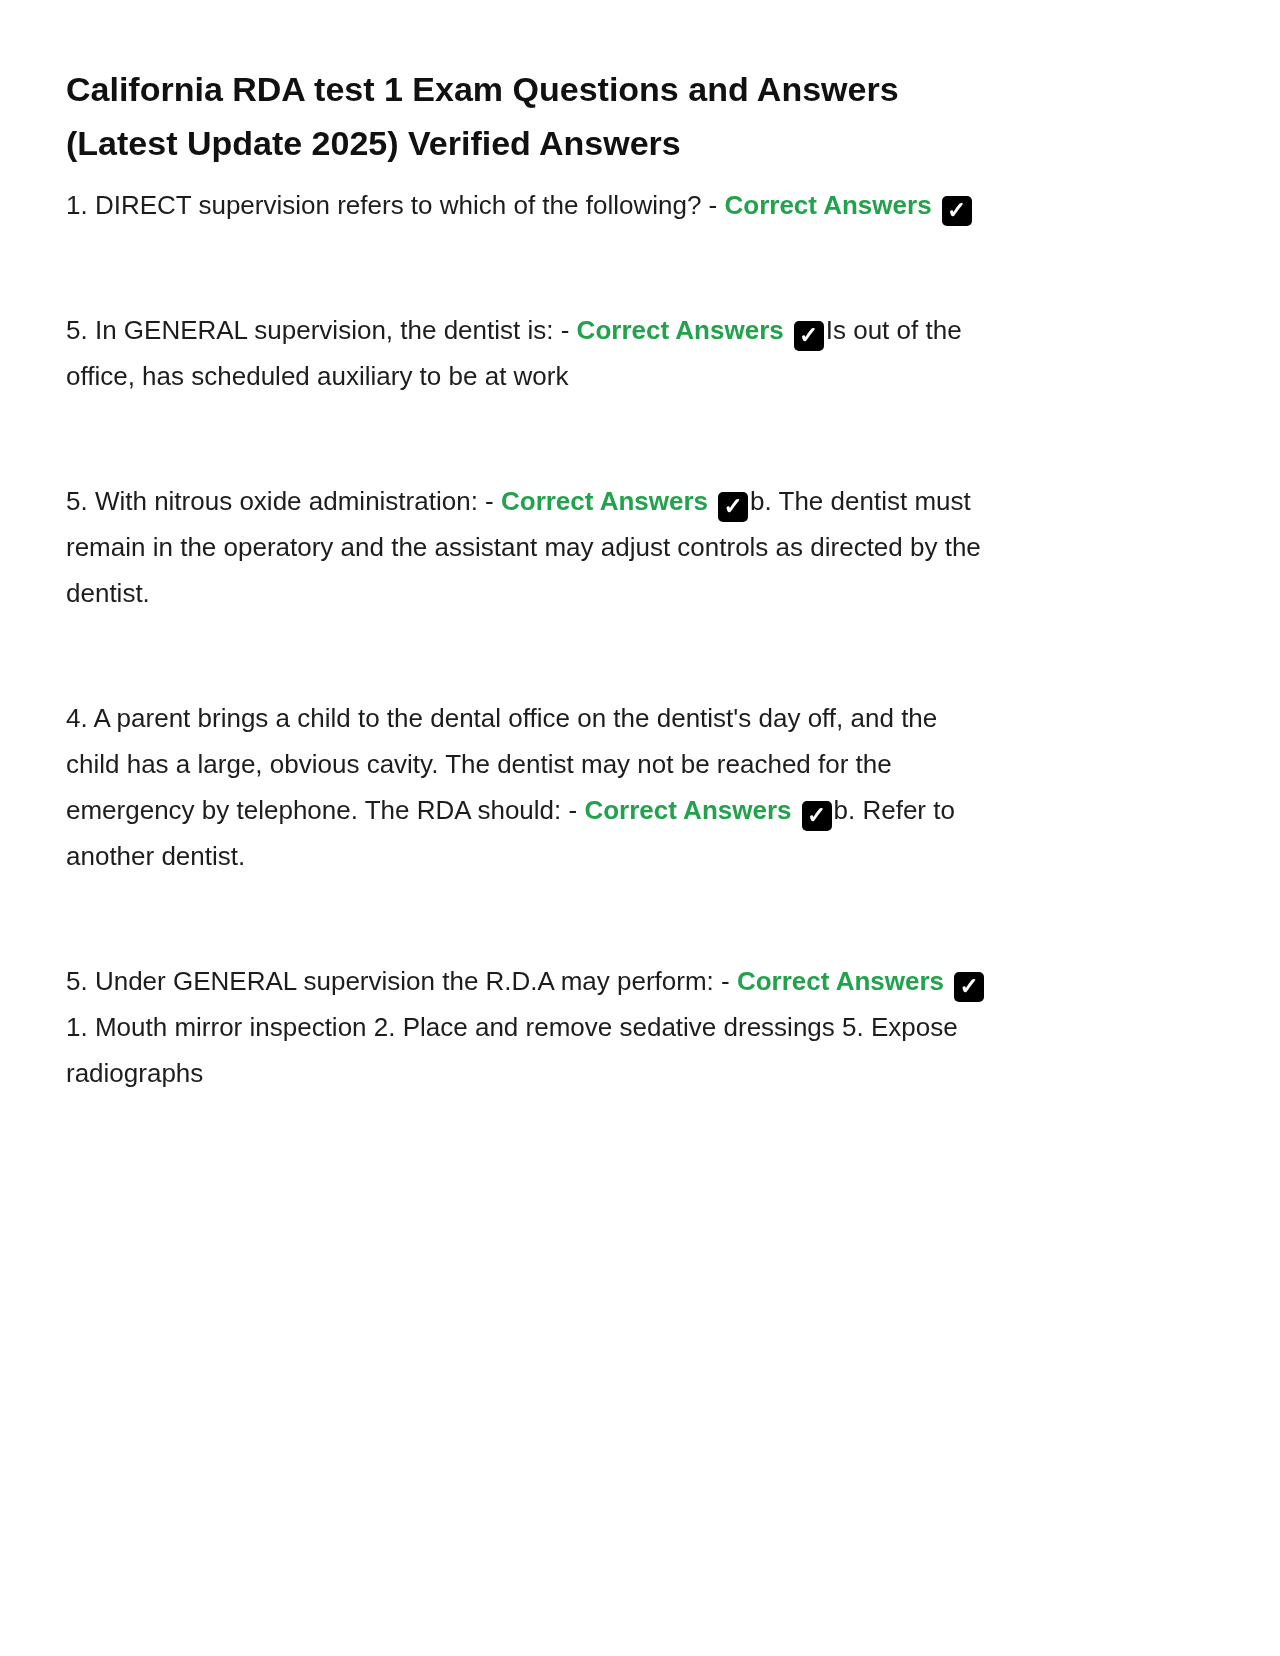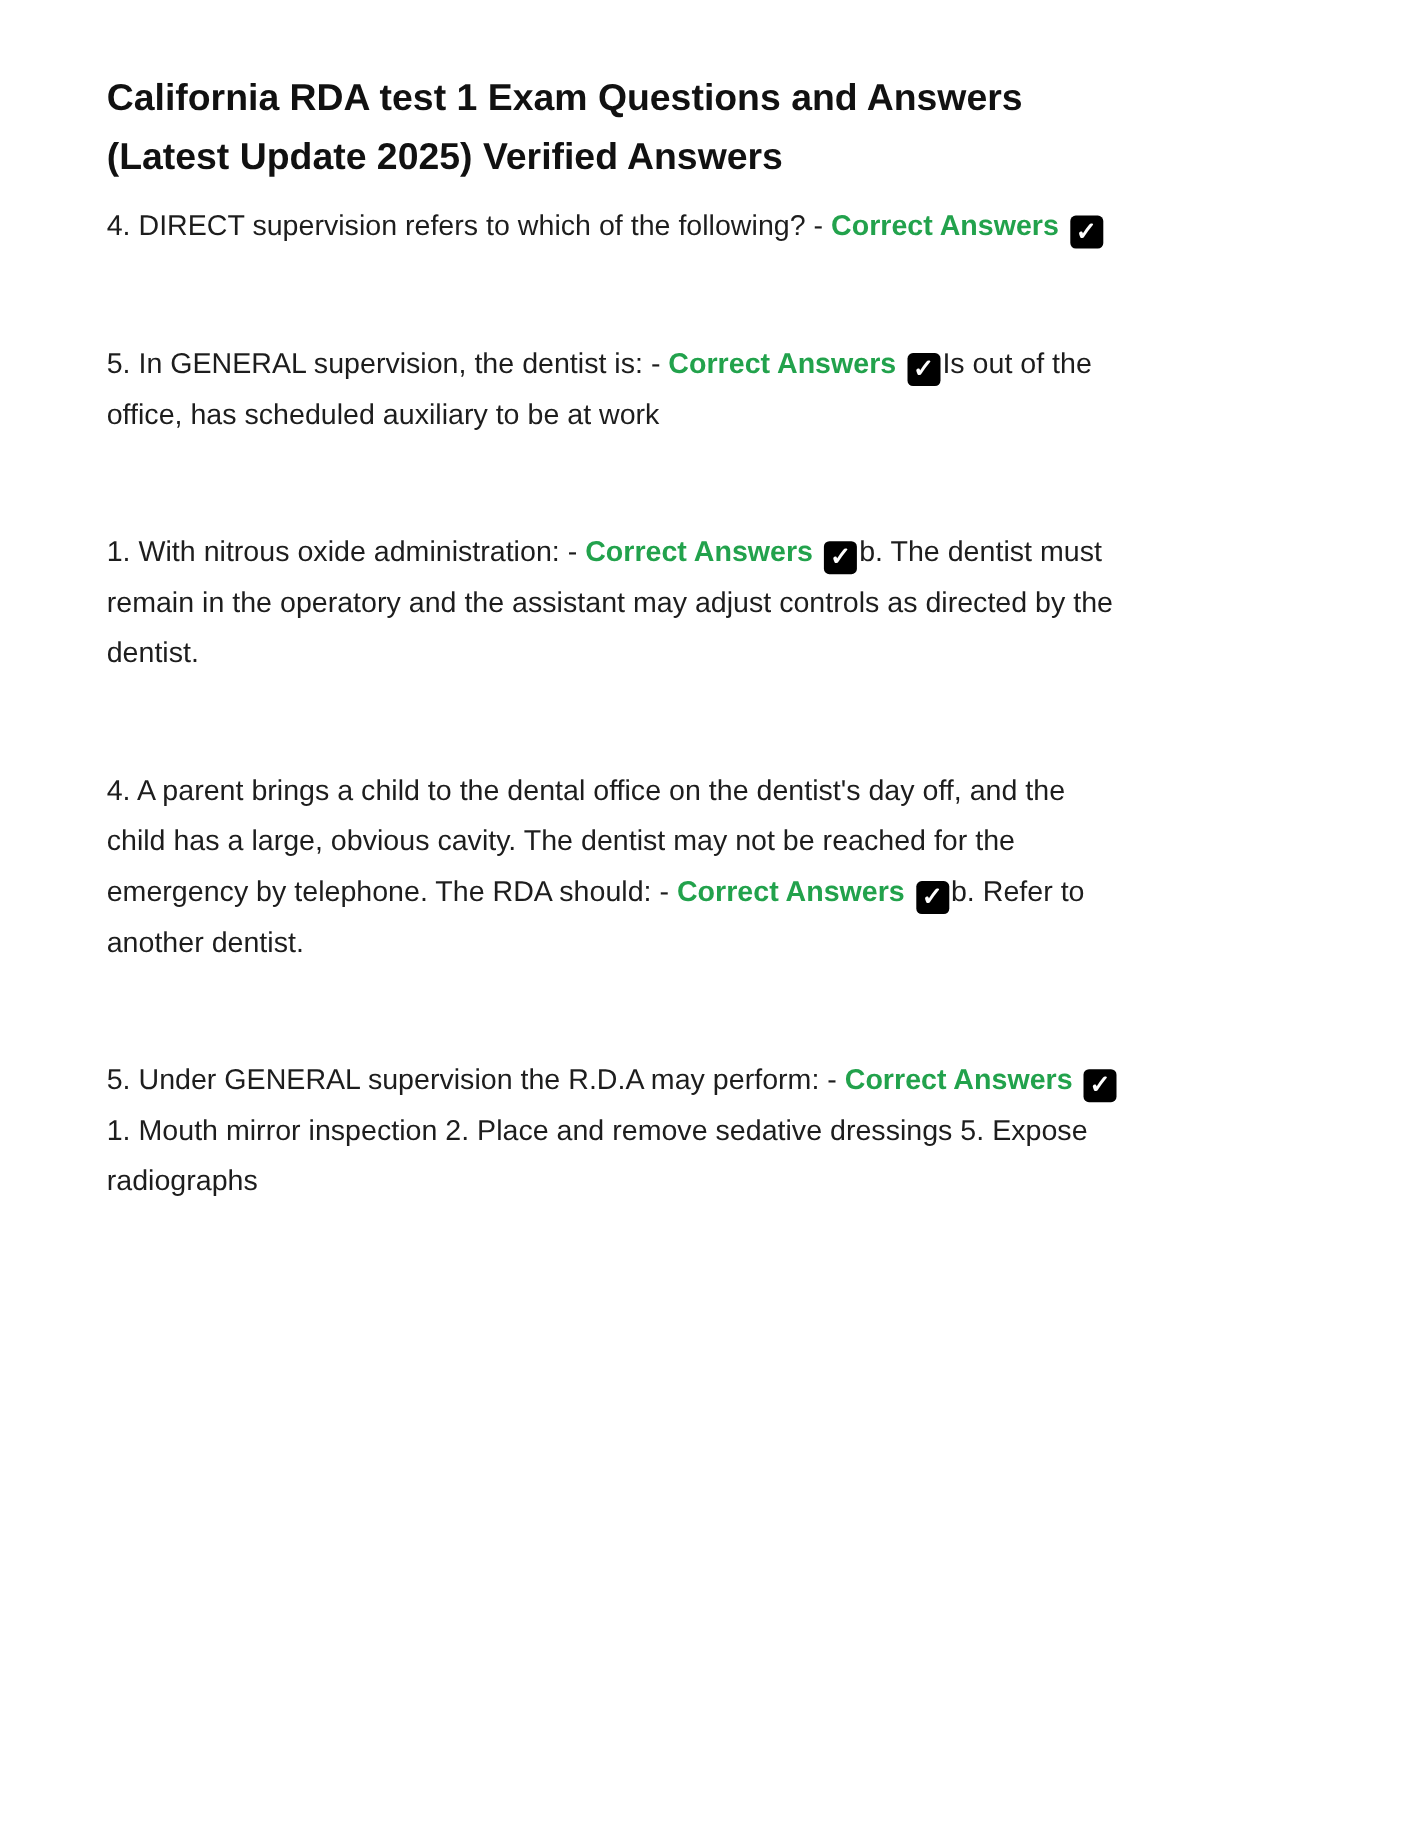--- a/index.html
+++ b/index.html
@@ -19,21 +19,21 @@
   body {
     width: 1280px;
     min-height: 1656px;
     font-family: "Liberation Sans", sans-serif;
     color: var(--text);
   }
   .page {
     width: 1280px;
     min-height: 1656px;
     background: var(--bg);
-    padding: 62px 215px 40px 97px;
+    padding: 62px 215px 40px 66px;
   }
   .title {
     font-size: 34px;
     line-height: 54px;
     font-weight: 700;
     color: var(--title);
     margin: 0 0 12px 0;
     max-width: 860px;
   }
   .qa {
@@ -64,29 +64,29 @@
     margin: 0 2px 0 10px;
   }
 </style>
 </head>
 <body>
 
 <div class="page">
 
   <h1 class="title">California RDA test 1 Exam Questions and Answers (Latest Update 2025) Verified Answers</h1>
 
-  <p class="qa"><span>4. DIRECT supervision refers to which of the following?</span><span> - </span><span class="correct-label">Correct Answers</span><span class="checkbox">
+  <p class="qa"><span>1. DIRECT supervision refers to which of the following?</span><span> - </span><span class="correct-label">Correct Answers</span><span class="checkbox">
         <span>✓</span>
       </span></p>
 
   <p class="qa"><span>5. In GENERAL supervision, the dentist is:</span><span> - </span><span class="correct-label">Correct Answers</span><span class="checkbox">
         <span>✓</span>
       </span><span>Is out of the office, has scheduled auxiliary to be at work</span></p>
 
-  <p class="qa"><span>1. With nitrous oxide administration:</span><span> - </span><span class="correct-label">Correct Answers</span><span class="checkbox">
+  <p class="qa"><span>5. With nitrous oxide administration:</span><span> - </span><span class="correct-label">Correct Answers</span><span class="checkbox">
         <span>✓</span>
       </span><span>b. The dentist must remain in the operatory and the assistant may adjust controls as directed by the dentist.</span></p>
 
   <p class="qa"><span>4. A parent brings a child to the dental office on the dentist's day off, and the child has a large, obvious cavity. The dentist may not be reached for the emergency by telephone. The RDA should:</span><span> - </span><span class="correct-label">Correct Answers</span><span class="checkbox">
         <span>✓</span>
       </span><span>b. Refer to another dentist.</span></p>
 
   <p class="qa"><span>5. Under GENERAL supervision the R.D.A may perform:</span><span> - </span><span class="correct-label">Correct Answers</span><span class="checkbox">
         <span>✓</span>
       </span><span>1. Mouth mirror inspection 2. Place and remove sedative dressings 5. Expose radiographs</span></p>

